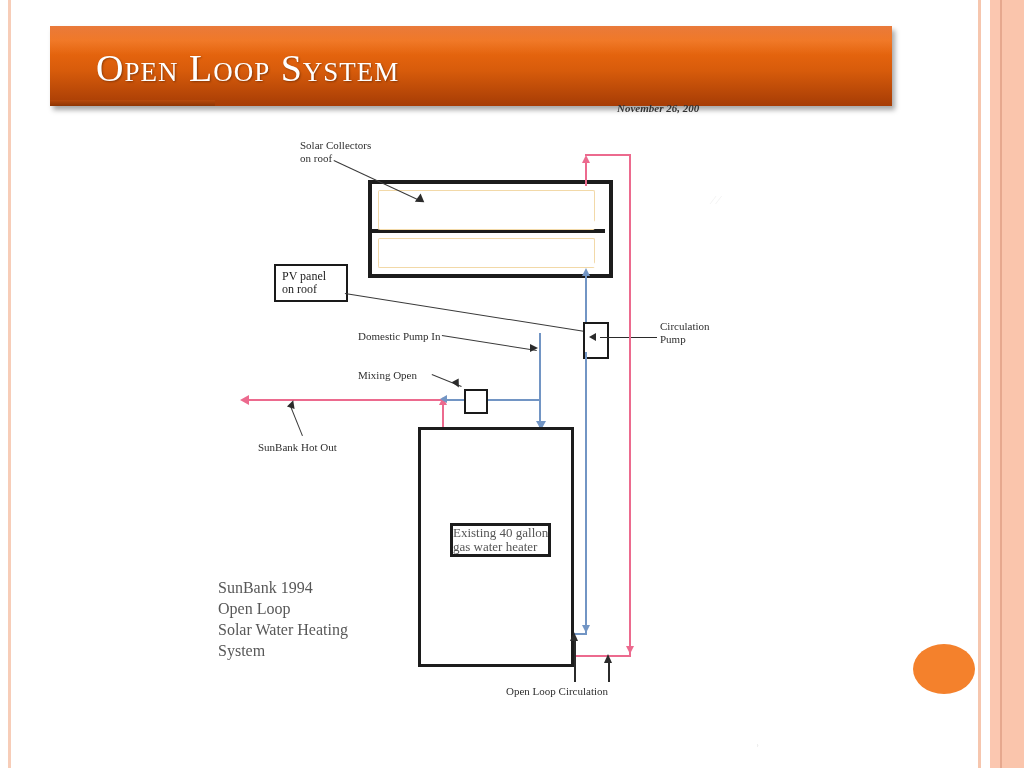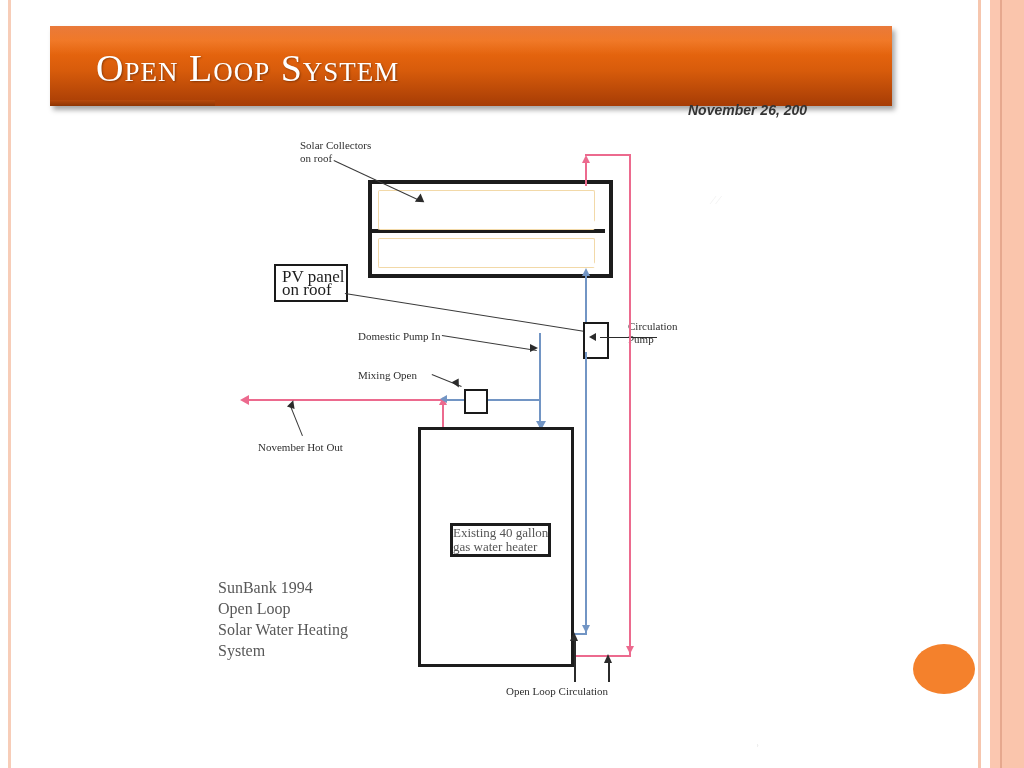--- a/index.html
+++ b/index.html
@@ -46,39 +46,39 @@
     letter-spacing:1px;
     white-space:nowrap;
     text-shadow:1px 1px 2px rgba(0,0,0,.35);
     margin-left:34px;
   }
   .banner-foot{
     position:absolute;left:50px;top:100px;width:165px;height:6px;
     background:linear-gradient(180deg,#b8490a,#8d3503);
   }
   .date{
-    position:absolute;left:688px;top:102px;
-    font-family:Liberation Sans, sans-serif;
+    position:absolute;left:617px;top:102px;
+    font-family:Liberation Serif, serif;
     font-style:italic;font-weight:bold;
-    font-size:14px;color:#333;
+    font-size:11px;color:#333;
     white-space:nowrap;
   }
 
   
   .dg{position:absolute;left:0;top:0;width:1024px;height:768px;}
   .lbl{
     position:absolute;
     font-family:"Liberation Serif", serif;
     font-size:11px;color:#2f2f2f;white-space:pre;line-height:13px;
   }
   .lbl.big{font-size:16px;color:#585858;line-height:21px;}
   .lbl.tank{font-size:13px;color:#555;line-height:14px;}
   .boxlbl{
     position:absolute;border:2px solid #1a1a1a;background:#fff;
-    font-family:"Liberation Serif", serif;font-size:17px;color:#1d1d1d;
+    font-family:"Liberation Serif", serif;font-size:12px;color:#1d1d1d;
     line-height:13px;padding:4px 6px;white-space:pre;
   }
 
   .collector{position:absolute;border:4px solid #1c1c1c;background:#fff;}
   .divider{position:absolute;background:#1c1c1c;}
   .pipe-t{position:absolute;border:1.5px solid #f2d9a8;border-radius:2px;}
 
   .tank{position:absolute;border:3px solid #1c1c1c;background:#fff;}
   .smallbox{position:absolute;border:2.5px solid #1a1a1a;background:#fff;}
 
@@ -128,40 +128,40 @@
     <div class="lbl" style="left:300px;top:139px;">Solar Collectors
 on roof</div>
     <div class="leader" style="left:334px;top:160px;width:96px;transform:rotate(25deg);"></div>
     <div class="arrow" style="left:416px;top:196px;border-left:5px solid transparent;border-right:5px solid transparent;border-top:8px solid #2b2b2b;transform:rotate(-55deg);"></div>
 
     <div class="boxlbl" style="left:274px;top:264px;width:58px;">PV panel
 on roof</div>
     <div class="leader" style="left:345px;top:293px;width:248px;transform:rotate(9deg);"></div>
 
     <div class="smallbox" style="left:583px;top:322px;width:22px;height:33px;"></div>
-    <div class="lbl" style="left:628px;top:320px;">Circulation
+    <div class="lbl" style="left:660px;top:320px;">Circulation
 Pump</div>
     <div class="ln blk" style="left:600px;top:337px;width:57px;height:1px;"></div>
     <div class="arrow" style="left:589px;top:333px;border-top:4px solid transparent;border-bottom:4px solid transparent;border-right:7px solid #2b2b2b;"></div>
 
     <div class="ln pink" style="left:585px;top:162px;width:2px;height:24px;"></div>
     <div class="arrow" style="left:582px;top:155px;border-left:4px solid transparent;border-right:4px solid transparent;border-bottom:8px solid #ec6a8e;"></div>
     <div class="ln pink" style="left:585px;top:154px;width:46px;height:2px;"></div>
     <div class="ln pink" style="left:629px;top:154px;width:2px;height:503px;"></div>
     <div class="ln pink" style="left:545px;top:655px;width:86px;height:2px;"></div>
     <div class="arrow" style="left:538px;top:651px;border-top:5px solid transparent;border-bottom:5px solid transparent;border-right:8px solid #ec6a8e;"></div>
     <div class="ln pink" style="left:519px;top:655px;width:26px;height:2px;"></div>
     <div class="arrow" style="left:626px;top:646px;border-left:4px solid transparent;border-right:4px solid transparent;border-top:8px solid #ec6a8e;"></div>
 
     <div class="ln pink" style="left:442px;top:404px;width:2px;height:24px;"></div>
     <div class="arrow" style="left:439px;top:397px;border-left:4px solid transparent;border-right:4px solid transparent;border-bottom:8px solid #ec6a8e;"></div>
     <div class="ln pink" style="left:248px;top:399px;width:216px;height:2px;"></div>
     <div class="arrow" style="left:240px;top:395px;border-top:5px solid transparent;border-bottom:5px solid transparent;border-right:9px solid #ec6a8e;"></div>
 
-    <div class="lbl" style="left:258px;top:441px;">November Hot Out</div>
+    <div class="lbl" style="left:258px;top:441px;">SunBank Hot Out</div>
     <div class="leader" style="left:302px;top:436px;width:34px;transform:rotate(-112deg);"></div>
     <div class="arrow" style="left:288px;top:400px;border-left:4px solid transparent;border-right:4px solid transparent;border-bottom:8px solid #2b2b2b;transform:rotate(18deg);"></div>
 
     <div class="ln blue" style="left:585px;top:275px;width:2px;height:47px;"></div>
     <div class="arrow" style="left:582px;top:268px;border-left:4px solid transparent;border-right:4px solid transparent;border-bottom:8px solid #7295c4;"></div>
     <div class="ln blue" style="left:585px;top:352px;width:2px;height:282px;"></div>
     <div class="ln blue" style="left:520px;top:633px;width:67px;height:2px;"></div>
     <div class="arrow" style="left:582px;top:625px;border-left:4px solid transparent;border-right:4px solid transparent;border-top:8px solid #7295c4;"></div>
 
     <div class="ln blue" style="left:539px;top:333px;width:2px;height:95px;"></div>

